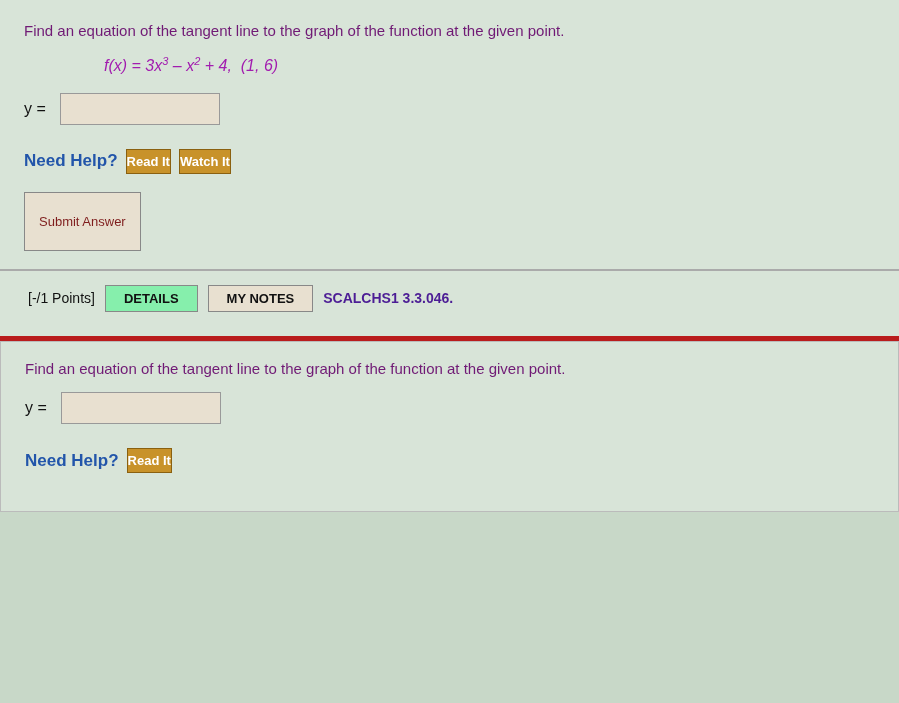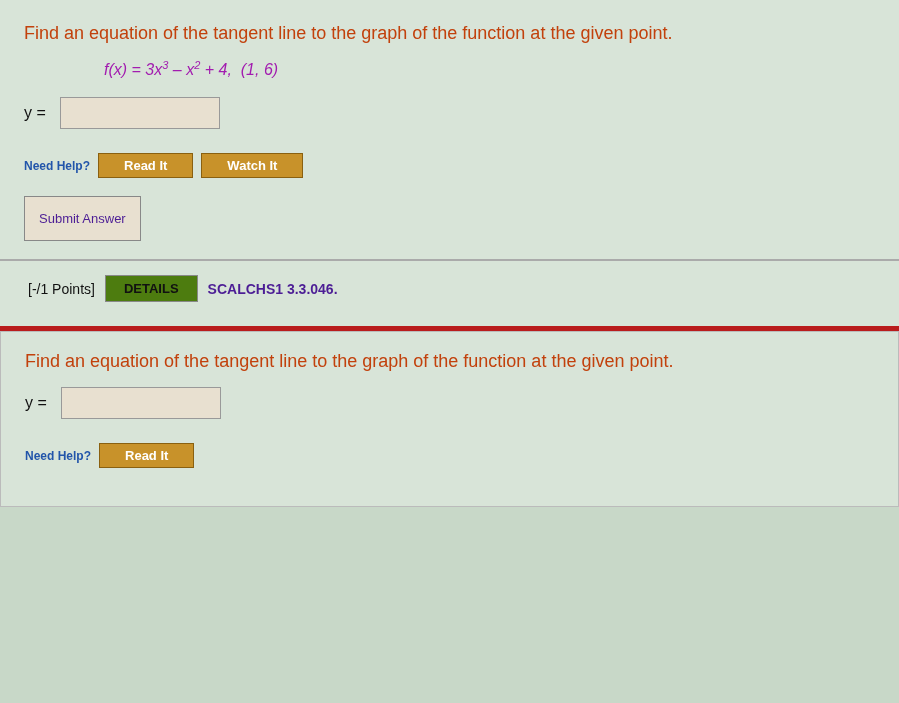--- a/index.html
+++ b/index.html
@@ -10,22 +10,22 @@
       width: 899px;
       display: flex;
       flex-direction: column;
     }
     .problem-block {
       background: #d8e4d8;
       padding: 20px 24px 18px 24px;
       border-bottom: 2px solid #aaa;
     }
     .problem-instruction {
-      font-size: 18px;
-      color: #c2410c;
+      font-size: 15px;
+      color: #701a75;
       margin-bottom: 12px;
       line-height: 1.5;
     }
     .function-display {
       font-size: 16px;
       color: #a21caf;
       margin-bottom: 18px;
       margin-left: 80px;
       font-style: italic;
     }
@@ -52,57 +52,57 @@
       font-size: 14px;
       padding: 2px 6px;
     }
     .need-help-row {
       display: flex;
       align-items: center;
       gap: 8px;
       margin-bottom: 18px;
     }
     .need-help-label {
-      font-size: 12px;
+      font-size: 17px;
       font-weight: bold;
       color: #2255aa;
       text-align: right;
     }
     .help-btn {
-      padding: 4px 25px;
+      padding: 4px 0;
       font-size: 13px;
       background: #c8922a;
       color: #fff;
       border: 1px solid #8a6010;
       cursor: pointer;
       font-weight: bold;
     }
     .submit-btn {
-      padding: 14px 14px;
+      padding: 21px 14px;
       font-size: 13px;
       background: #e8e0d0;
-      color: #4c1d95;
+      color: #7f1d1d;
       border: 1px solid #888;
       cursor: pointer;
     }
     .points-row {
       display: flex;
       align-items: center;
       gap: 10px;
       margin-bottom: 16px;
       padding: 0 4px;
     }
     .points-label {
       font-size: 14px;
       color: #111;
     }
     .details-btn {
       padding: 5px 18px;
       font-size: 13px;
-      background: #4d7c0f;
+      background: #86efac;
       color: #111;
       border: 1px solid #888;
       cursor: pointer;
       font-weight: bold;
     }
     .mynotes-btn {
       padding: 5px 18px;
       font-size: 13px;
       background: #e8e0d0;
       color: #111;
@@ -144,20 +144,21 @@
   </div>
   <div class="submit-row">
     <button class="submit-btn">Submit Answer</button>
   </div>
 </div>
 
 <div style="background:#d8e4d8; padding: 14px 24px 8px 24px; border-bottom: 5px solid #b91c1c;">
   <div class="points-row">
     <span class="points-label">[-/1 Points]</span>
     <button class="details-btn">DETAILS</button>
+    <button class="mynotes-btn">MY NOTES</button>
     <span class="scalchs-label">SCALCHS1 3.3.046.</span>
   </div>
 </div>
 
 <div class="second-problem-block">
   <div class="problem-instruction">Find an equation of the tangent line to the graph of the function at the given point.</div>
   <div class="answer-row">
     <span class="y-label">y =</span>
     <input class="answer-input" type="text" style="">
   </div>

